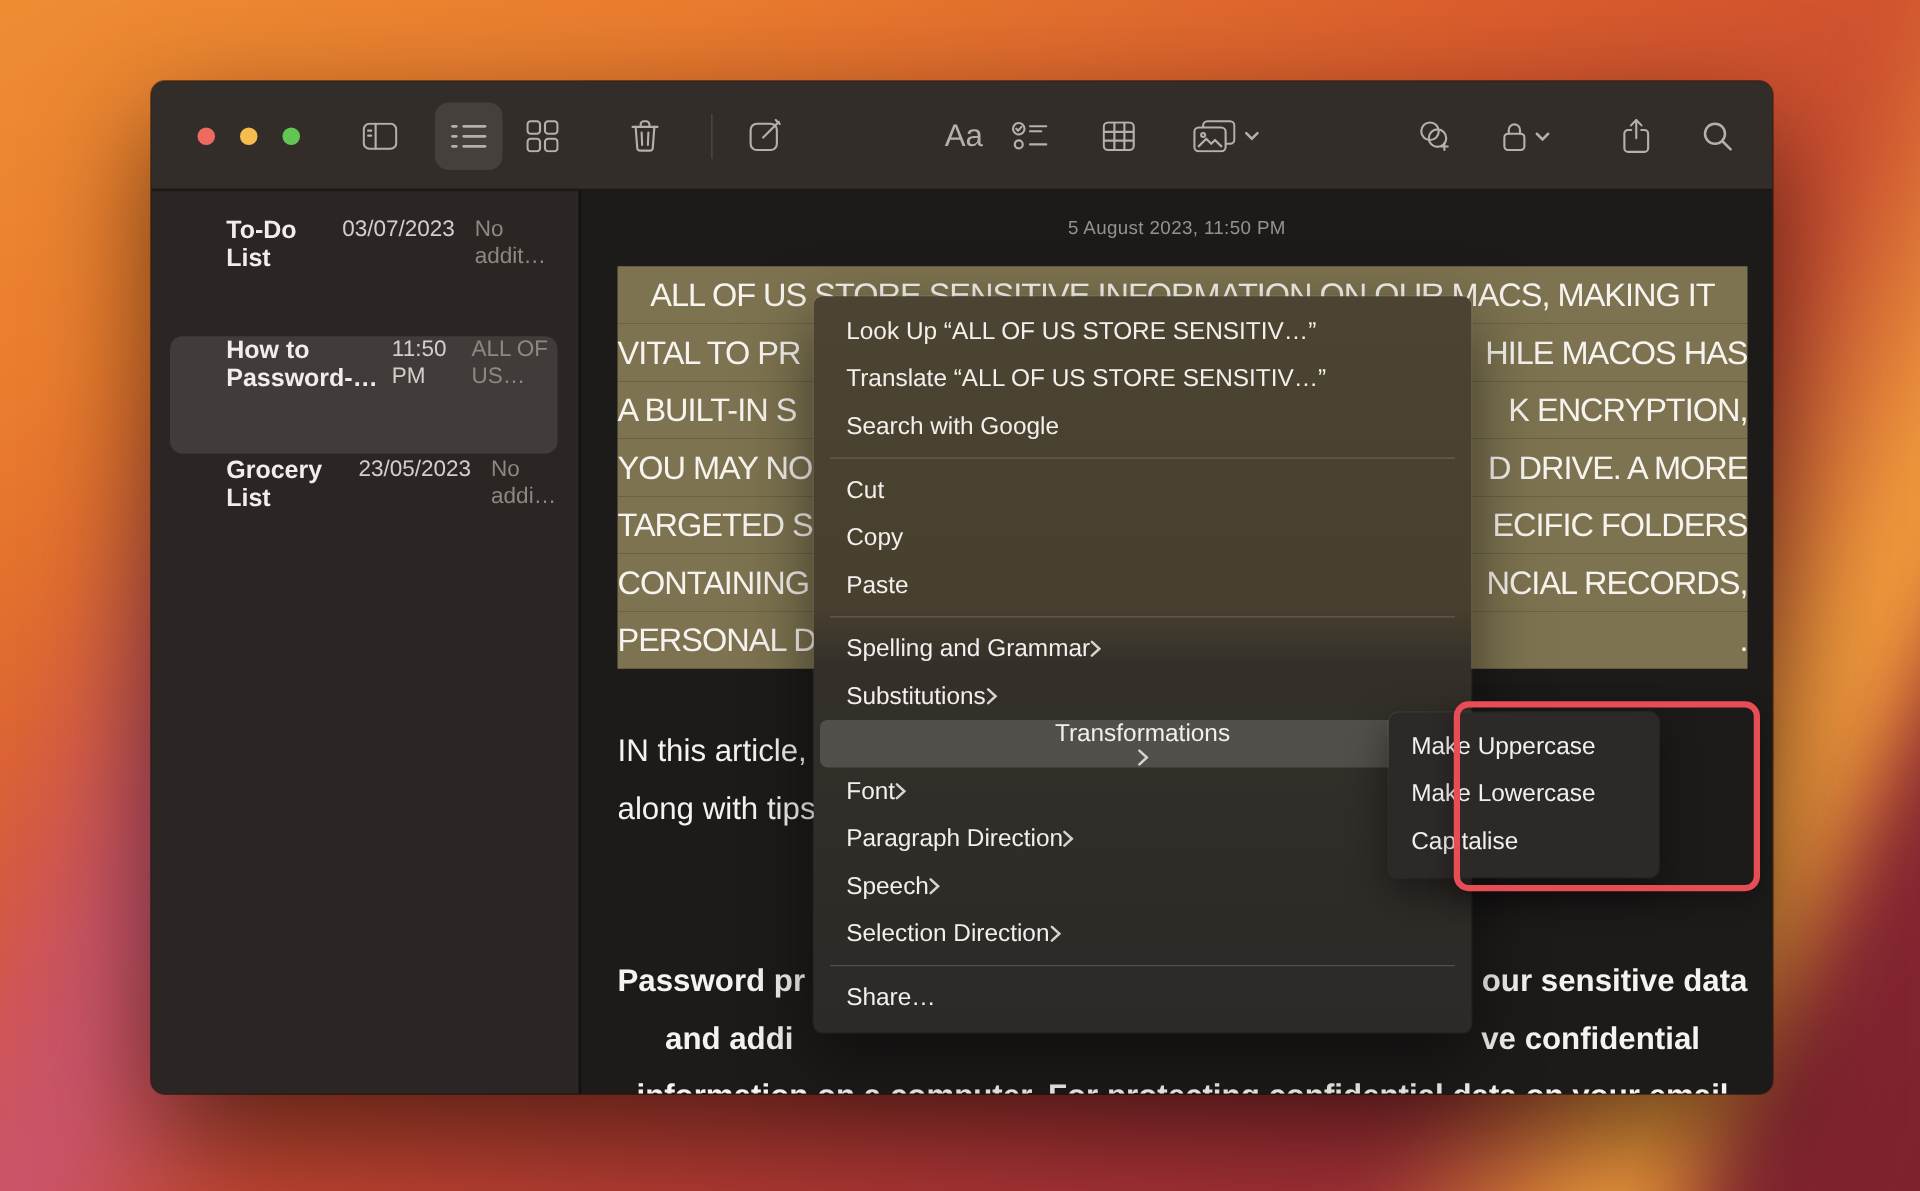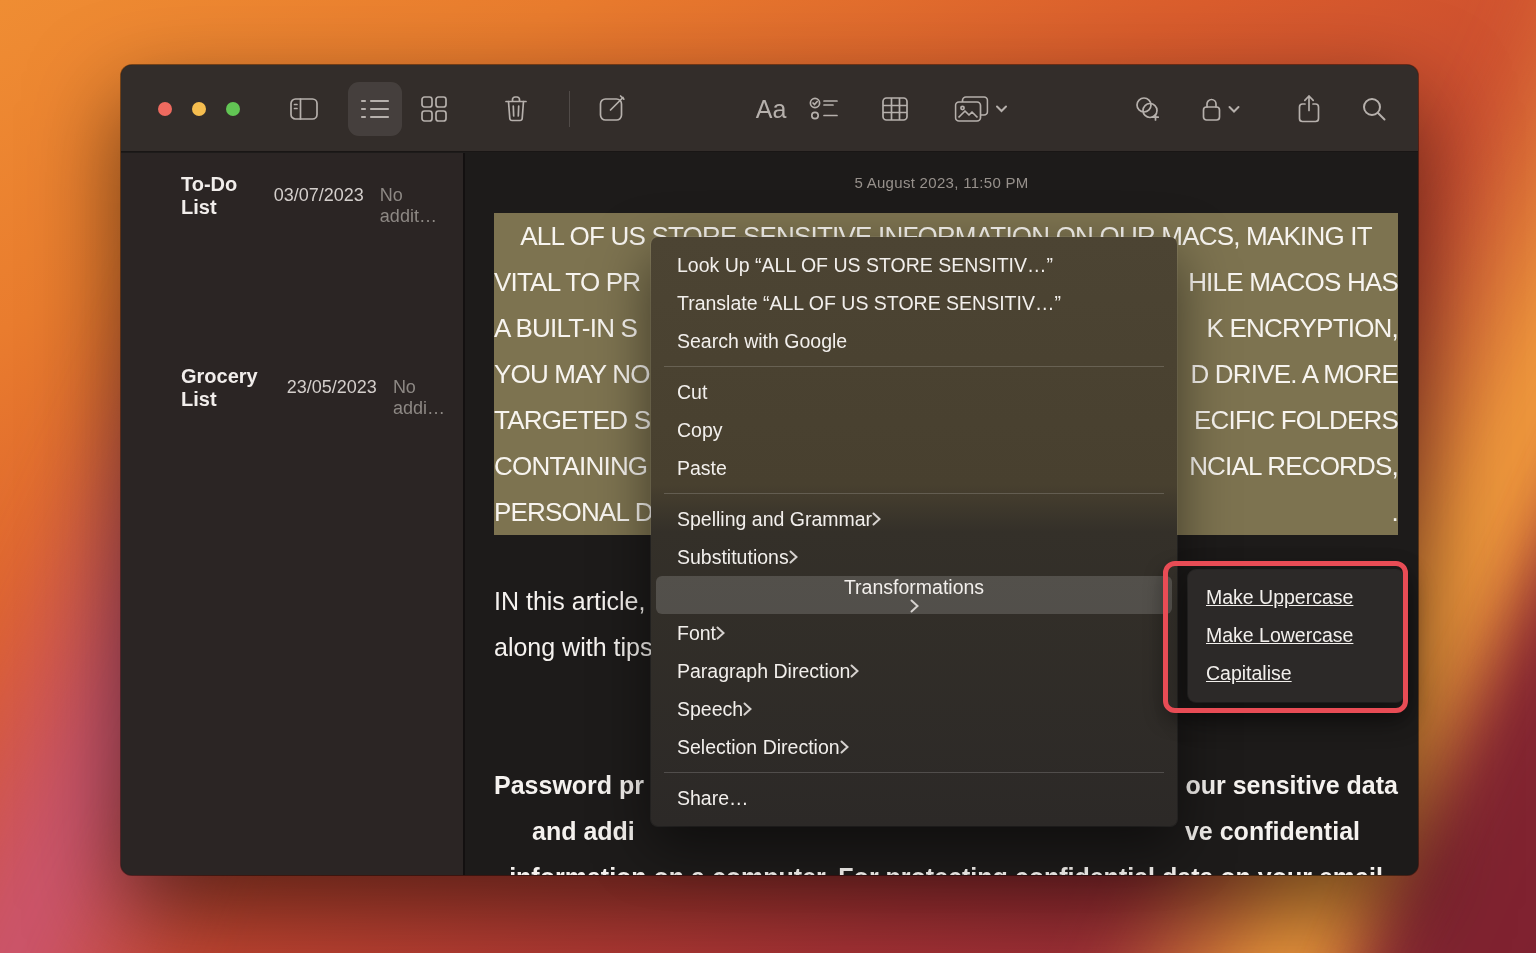--- a/index.html
+++ b/index.html
@@ -33,21 +33,21 @@
     border-radius:11px; background:rgba(255,255,255,.09); }
   .aa-label { font-size:25px; color:#b6b0ac;margin-left:36px; }
 
   
   .sidebar { position:absolute; left:0; top:88px; width:342px; bottom:0; background:#2b2524; }
   .side-divider { position:absolute; left:342px; top:88px; width:2px; bottom:0; background:#131010; }
   .note-item { position:absolute; left:15px; width:310px; height:94px; border-radius:10px;
     padding-left:45px; display:flex; flex-direction:row; justify-content:center; gap:5px; }
   .note-item.selected { background:#413c3a; }
   .note-title { font-size:20px; font-weight:bold; color:#f1edeb; }
-  .note-meta { font-size:18px; display:flex; gap:16px;margin-top:12px; }
+  .note-meta { font-size:18px; display:flex; gap:16px; }
   .note-date { color:#d3cecb; }
   .note-preview { color:#8d8884; }
 
   
   .editor { position:absolute; left:344px; top:88px; right:0; bottom:0; background:#1d1b1a; overflow:hidden; }
   .date-header { position:absolute; left:0; right:0; top:21px; text-align:center;
     font-size:15px; color:#97918c; letter-spacing:.3px; }
   .textblock { position:absolute; left:29px; top:60px; width:904px; }
   .sel-line { height:46px; display:flex; justify-content:space-between; align-items:center;
     background:#7d7350; color:#f7f4ef; font-size:26px; letter-spacing:-0.8px; white-space:nowrap; }
@@ -66,24 +66,24 @@
     background:linear-gradient(180deg,#4c4433 0%,#48402f 42%,#343029 50%,#2c2927 100%);
     box-shadow:0 20px 55px rgba(0,0,0,.5), 0 0 0 1px rgba(255,255,255,.08);
     color:#f2efec; font-size:19.5px;
   }
   .menu-item { height:38px; padding:0 26px; display:flex; justify-content:flex-start; align-items:center; }
   .menu-item.highlight { margin:0 5px; padding:0 21px; border-radius:6px; background:rgba(255,255,255,.16);flex-direction:column; }
   .menu-sep { height:1px; margin:6px 13px; background:rgba(255,255,255,.17); }
   .chev { color:#d6d2cf; display:flex; align-items:center; }
 
   
-  .submenu { position:absolute; left:1188px; top:570px; width:216px; z-index:21;
+  .submenu { position:absolute; left:1111px; top:570px; width:216px; z-index:21;
     border-radius:8px; padding:8px 0 10px; background:#2c2928;
     box-shadow:0 12px 32px rgba(0,0,0,.45), 0 0 0 1px rgba(255,255,255,.07);
-    color:#f2efec; font-size:19.5px;text-decoration:underline;
+    color:#f2efec; font-size:19.5px;
   }
   .submenu-item { height:38px; padding:0 18px; display:flex; align-items:center; }
 
   
   .annotation { position:absolute; left:1163px; top:561px; width:245px; height:152px; z-index:22;
     border:5px solid #e84c55; border-radius:12px; box-shadow:0 8px 20px rgba(0,0,0,.3); }
 </style>
 </head>
 <body>
 
@@ -223,20 +223,27 @@
     </div>
 
     <div class="sidebar">
       <div class="note-item" style="top:20px">
         <div class="note-title">To-Do List</div>
         <div class="note-meta">
           <span class="note-date">03/07/2023</span>
           <span class="note-preview">No addit…</span>
         </div>
       </div>
+      <div class="note-item selected" style="top:116px">
+        <div class="note-title">How to Password-…</div>
+        <div class="note-meta">
+          <span class="note-date">11:50 PM</span>
+          <span class="note-preview">ALL OF US…</span>
+        </div>
+      </div>
       <div class="note-item" style="top:212px">
         <div class="note-title">Grocery List</div>
         <div class="note-meta">
           <span class="note-date">23/05/2023</span>
           <span class="note-preview">No addi…</span>
         </div>
       </div>
     </div>
     <div class="side-divider"></div>
 

